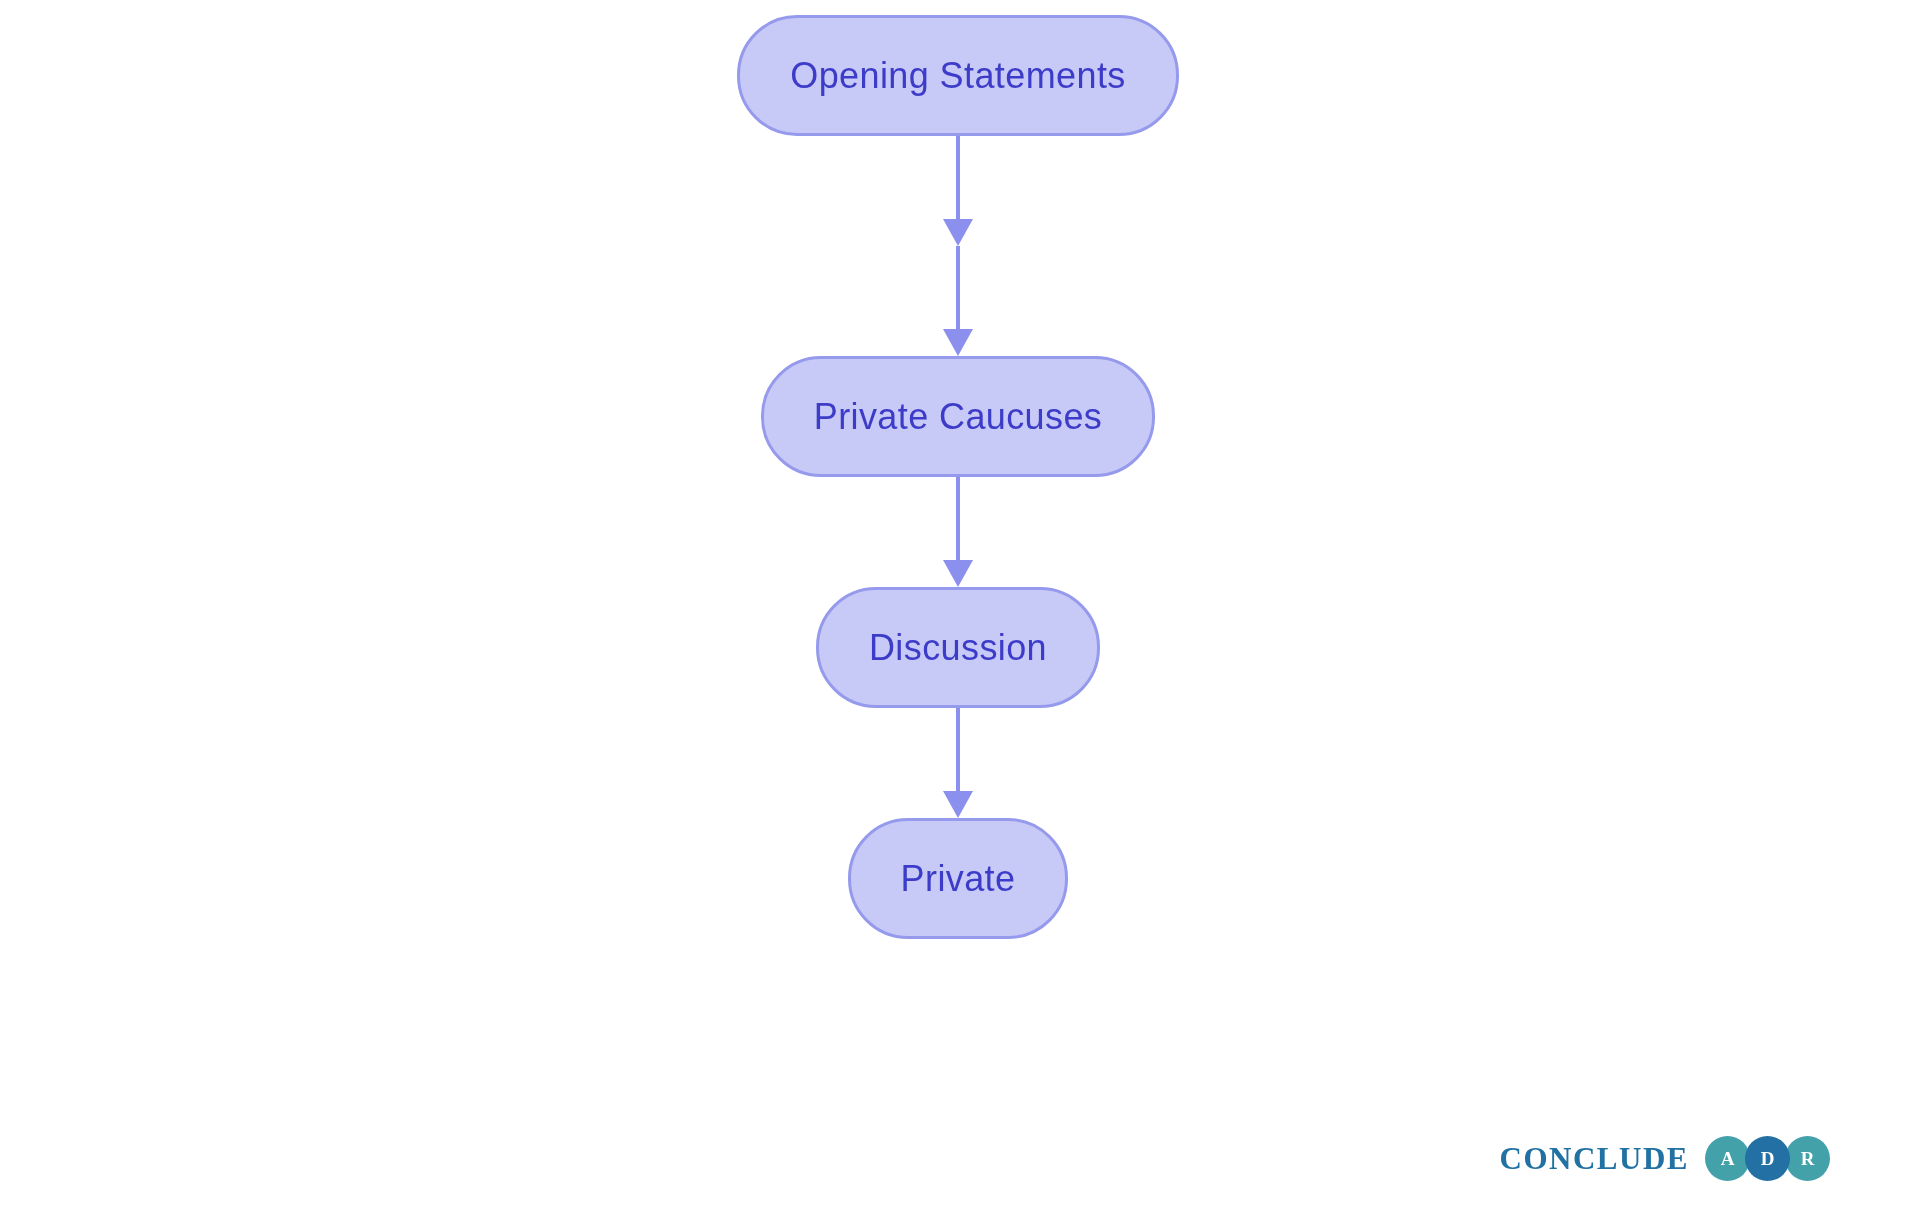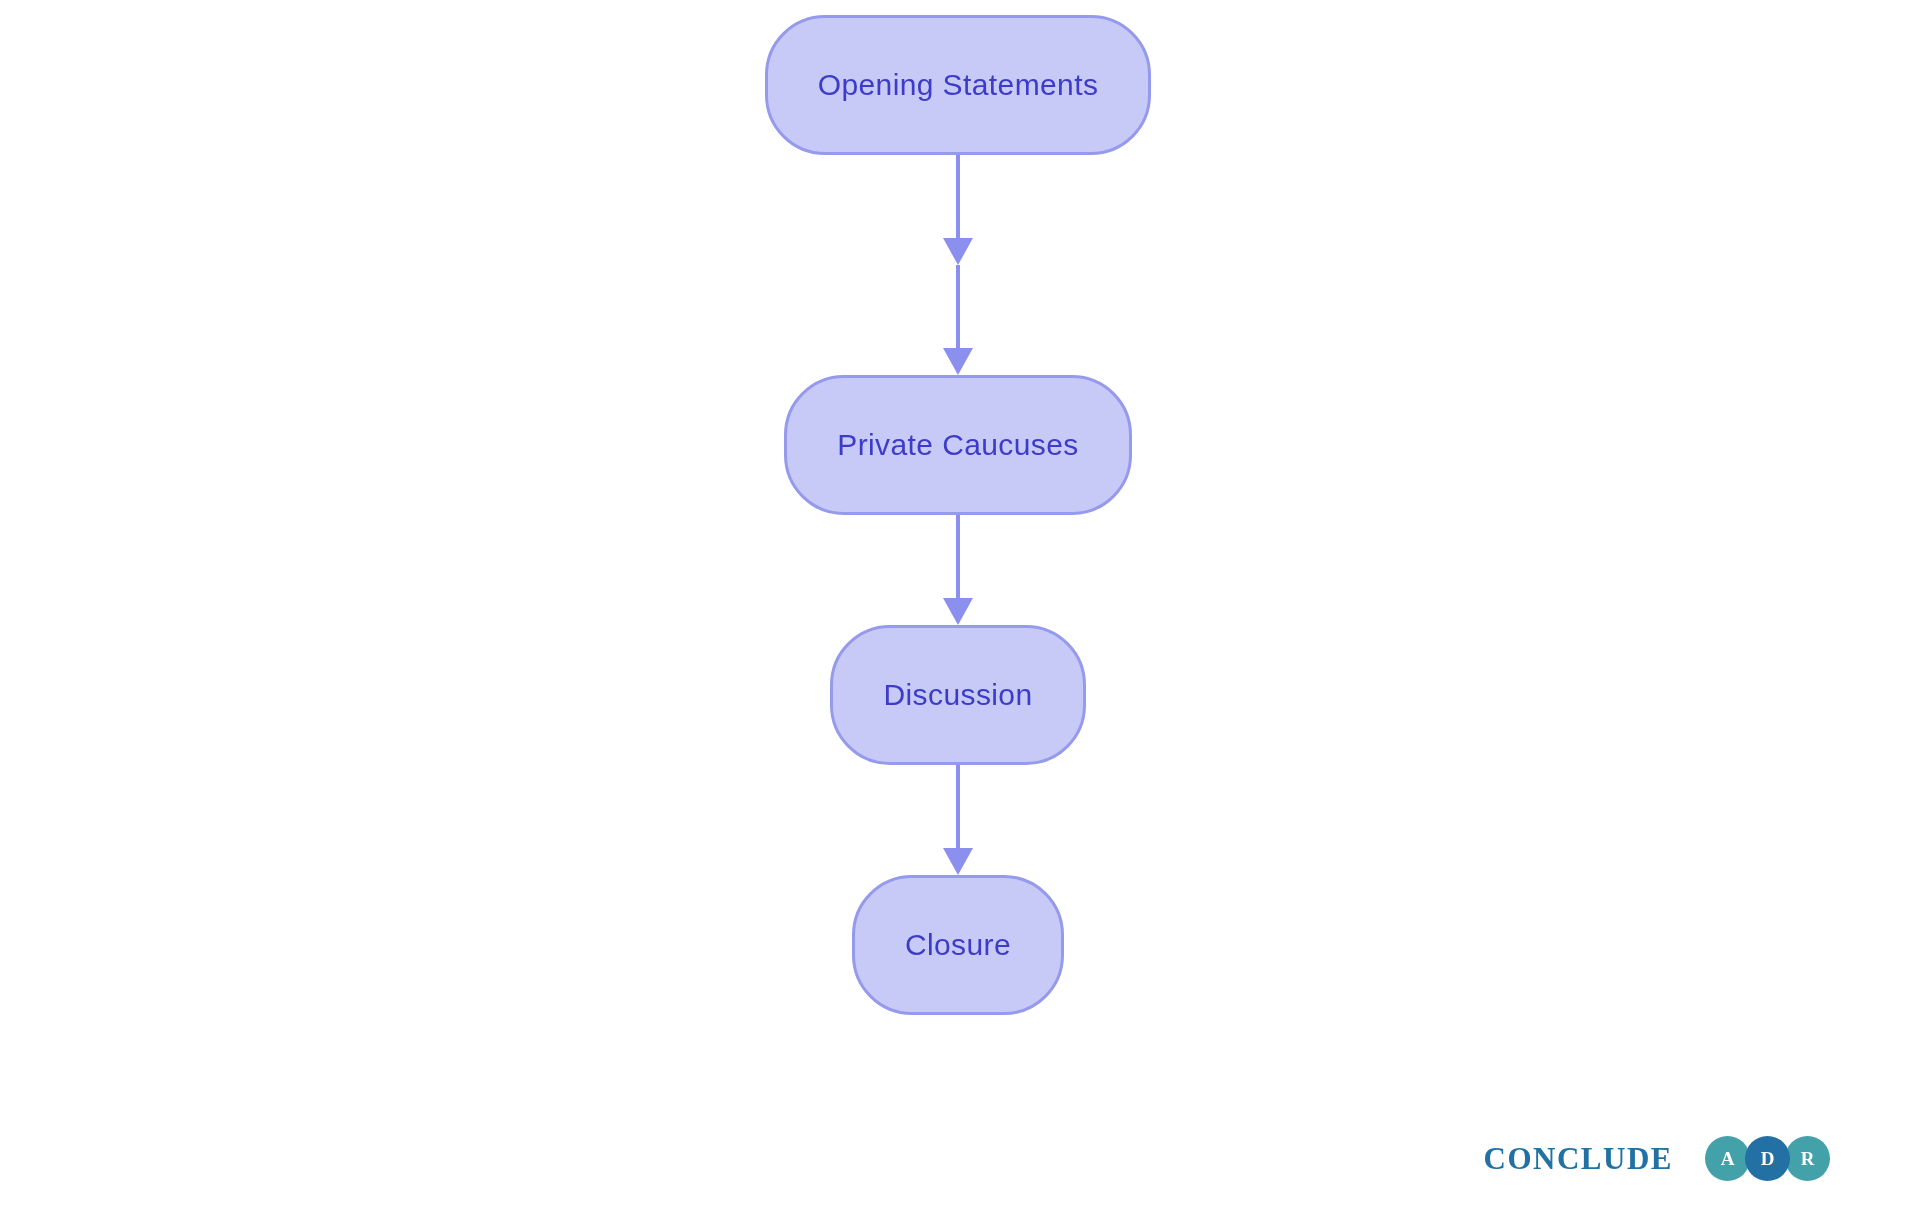--- a/index.html
+++ b/index.html
@@ -28,30 +28,30 @@
   .flow {
     position: absolute;
     top: 15px;
     left: 0;
     width: 1916px;           
     display: flex;
     flex-direction: column;
     align-items: center;
   }
   .node {
-    height: 140px;
+    height: 121px;
     padding: 0 50px;
     border-radius: 60px;
     background: var(--node-fill);
     border: 3px solid var(--node-border);
     display: flex;
     align-items: center;
     justify-content: center;
     color: var(--node-text);
-    font-size: 30px;
+    font-size: 36px;
     letter-spacing: 0.4px;
     white-space: nowrap;
   }
   .arrow {
     height: 110px;
     display: flex;
     flex-direction: column;
     align-items: center;
   }
   .arrow .line {
@@ -66,21 +66,21 @@
     border-right: 15px solid transparent;
     border-top: 27px solid var(--arrow);
     margin-top: -1px;
   }
   .logo {
     position: absolute;
     top: 1136px;
     right: 90px;
     display: flex;
     align-items: center;
-    gap: 32px;
+    gap: 16px;
   }
   .brand {
     font-family: "Liberation Serif", serif;
     font-weight: 700;
     font-size: 31px;
     letter-spacing: 1.5px;
     color: var(--brand-text);
   }
   .badges {
     display: flex;
@@ -129,21 +129,21 @@
       <span class="head"></span>
     </div>
 
     <div class="node">Discussion</div>
 
     <div class="arrow">
       <span class="line"></span>
       <span class="head"></span>
     </div>
 
-    <div class="node">Closure</div>
+    <div class="node">Private</div>
 
   </div>
 
   <div class="logo">
     <span class="brand">CONCLUDE</span>
     <span class="badges">
       <span class="badge badge-a">A</span>
       <span class="badge badge-d">D</span>
       <span class="badge badge-r">R</span>
     </span>

